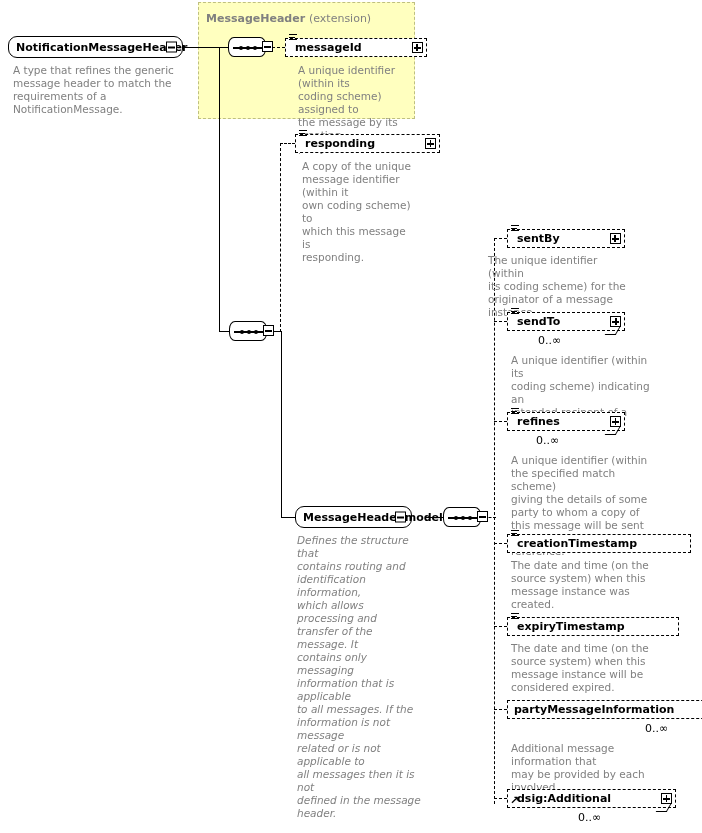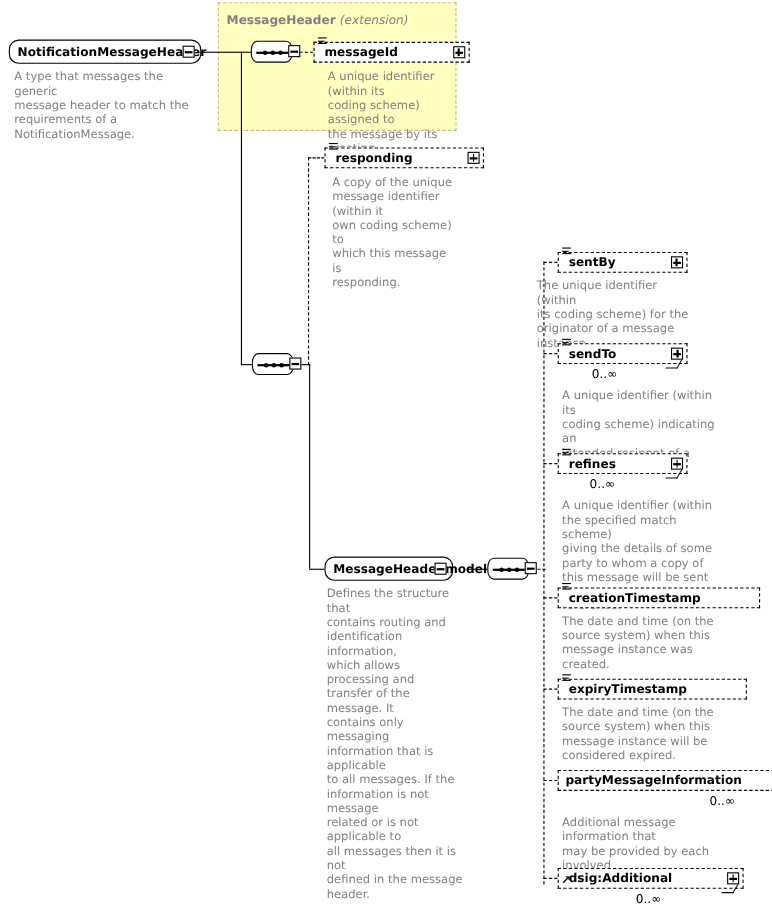--- a/index.html
+++ b/index.html
@@ -14,21 +14,21 @@
     position:absolute;
     background:#ffffbf;
     border:1px dashed #bfbf80;
     box-sizing:border-box;
   }
   .ext-title{
     position:absolute;
     font-size:11px;font-weight:bold;color:#808080;
     white-space:nowrap;
   }
-  .ext-title .norm{font-weight:normal;font-style:italic;}
+  .ext-title .norm{font-weight:normal;}
 
   
   .node{
     position:absolute;
     box-sizing:border-box;
     display:flex;align-items:center;
     background:#ffffff;
     white-space:nowrap;
   }
   
@@ -185,21 +185,21 @@
   <div class="dln-h" style="left:494px;top:421px;width:13px;"></div>
   <div class="dln-h" style="left:494px;top:543px;width:13px;"></div>
   <div class="dln-h" style="left:494px;top:626px;width:13px;"></div>
   <div class="dln-h" style="left:494px;top:709px;width:13px;"></div>
   <div class="dln-h" style="left:494px;top:798px;width:13px;"></div>
 
   <div class="node n-round" style="left:8px;top:36px;width:175px;height:22px;">
     <span class="node-lbl">NotificationMessageHeader</span>
     <span class="tgl tgl-out" style="right:5px;"></span>
   </div>
-  <div class="ann" style="left:13px;top:64px;width:175px;">A type that messages the generic
+  <div class="ann" style="left:13px;top:64px;width:175px;">A type that refines the generic
 message header to match the
 requirements of a NotificationMessage.</div>
 
   <div class="seq" style="left:228px;top:37px;">
     <span class="seq-line"></span>
     <span class="seq-dots">
         <i></i>
         <i></i>
         <i></i>
       </span>
@@ -242,21 +242,21 @@
         <i></i>
         <i></i>
       </span>
   </div>
   <span class="tgl" style="position:absolute;left:263px;top:325px;"></span>
 
   <div class="node n-round" style="left:295px;top:506px;width:117px;height:22px;">
     <span class="node-lbl">MessageHeader.model</span>
     <span class="tgl tgl-out" style="right:5px;"></span>
   </div>
-  <div class="ann" style="left:297px;top:534px;width:125px;">Defines the structure that
+  <div class="ann" style="left:297px;top:534px;width:125px;font-style:italic;">Defines the structure that
 contains routing and
 identification information,
 which allows processing and
 transfer of the message. It
 contains only messaging
 information that is applicable
 to all messages. If the
 information is not message
 related or is not applicable to
 all messages then it is not

